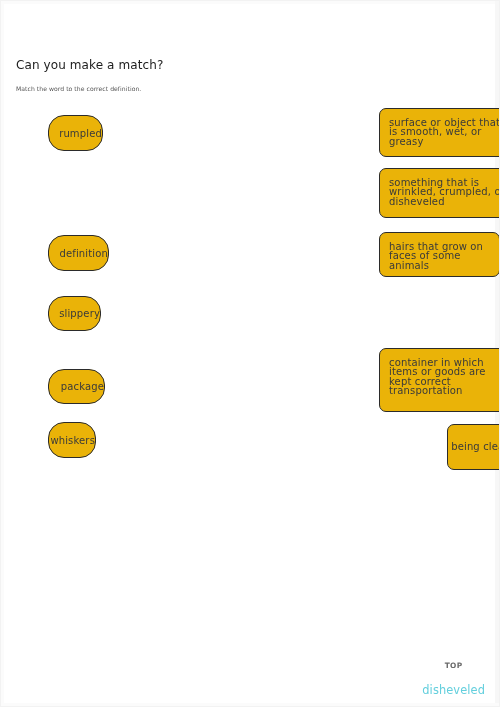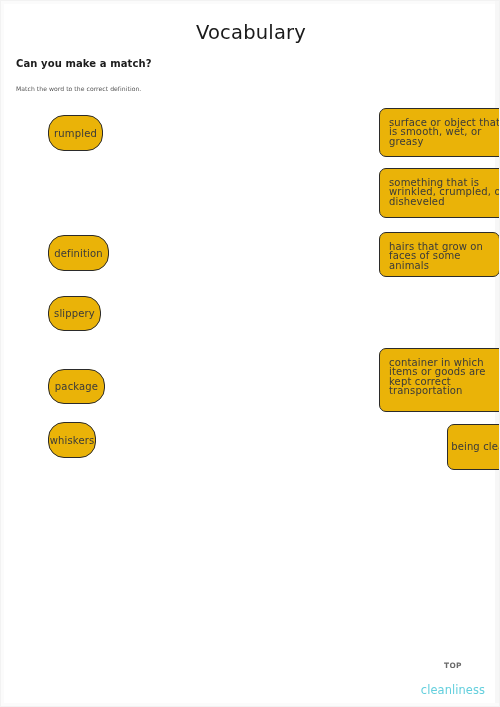--- a/index.html
+++ b/index.html
@@ -56,22 +56,22 @@
     font-size: 19.5px;
     font-weight: 400;
     color: #1a1a1a;
     letter-spacing: 0.2px;
     line-height: 24px;
   }
   #subtitle {
     position: absolute;
     left: 15px;
     top: 57px;
-    font-size: 10px;
-    font-weight: 700;
+    font-size: 12px;
+    font-weight: 400;
     color: #1c1c1c;
     letter-spacing: 0.1px;
   }
   #instruction {
     position: absolute;
     left: 15px;
     top: 84px;
     font-size: 6.1px;
     font-weight: 400;
     color: #555555;
@@ -86,21 +86,21 @@
     border-radius: 7px;
     background: #eab308;
     color: #3a3a3a;
     font-size: 10px;
     letter-spacing: 0.15px;
     margin-left: 32px;
   }
   .word-box {
     display: flex;
     align-items: center;
-    justify-content: center;
+    justify-content: flex-end;
     text-align: center;
     border-radius: 16px;
   }
   .def-box {
     padding: 9px 9px 0 9px;
     line-height: 9.4px;
     text-align: left;
   }
   .def-box.centered {
     padding: 0;
@@ -137,32 +137,31 @@
 </head>
 <body>
 
 <div id="page">
 
   <div class="page-edge-top"></div>
   <div class="page-edge-left"></div>
   <div class="page-edge-right"></div>
   <div class="page-edge-bottom"></div>
 
-  <div id="title">Vocabulary</div>
 
   <div id="subtitle">Can you make a match?</div>
 
   <div id="instruction">Match the word to the correct definition.</div>
 
   <div id="word-column"></div>
   <div id="definition-column"></div>
 
   <div id="logo">
     <span class="logo-top">TOP</span>
-    <span class="logo-bottom">cleanliness</span>
+    <span class="logo-bottom">disheveled</span>
   </div>
 
 <div class="match-box word-box" style="left: 15px; top: 114px; width: 55px; height: 36px;">
       <span>rumpled</span>
     </div>
     <div class="match-box word-box" style="left: 15px; top: 234px; width: 61px; height: 36px;">
       <span>definition</span>
     </div>
     <div class="match-box word-box" style="left: 15px; top: 295px; width: 53px; height: 35px;">
       <span>slippery</span>

